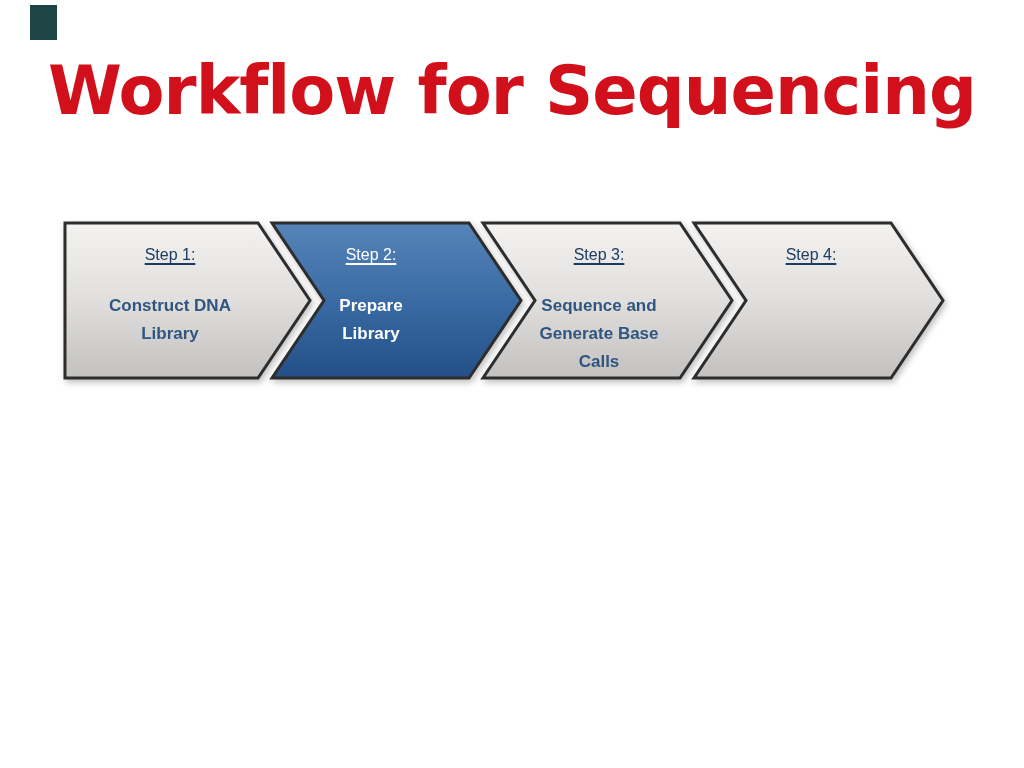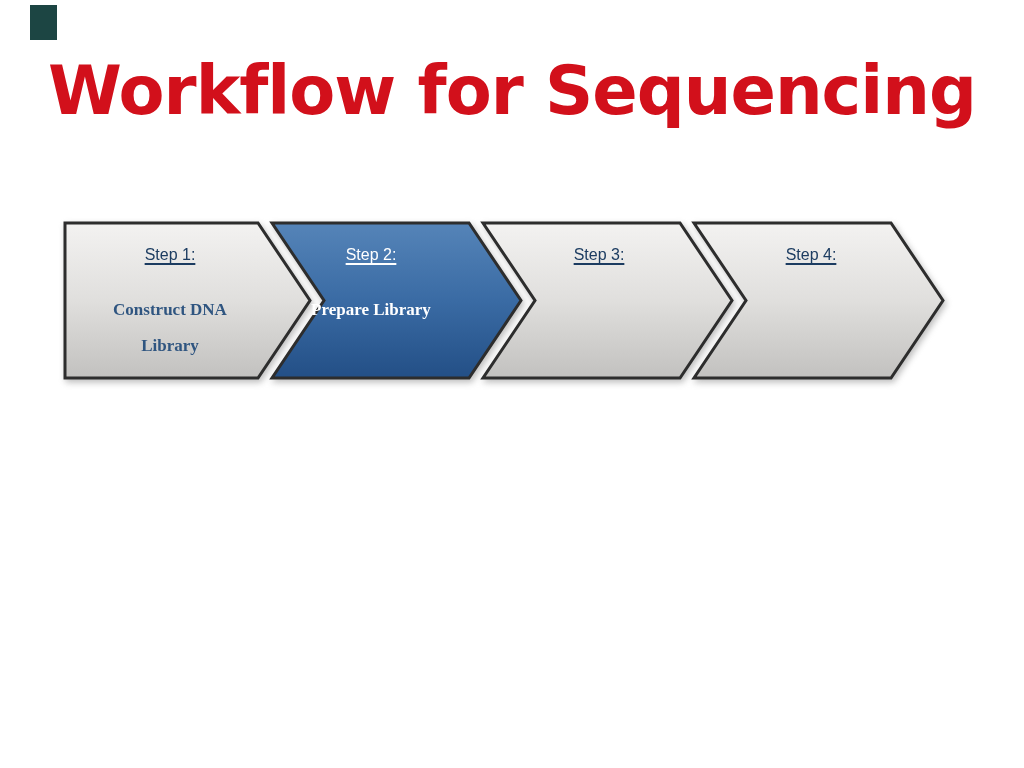--- a/index.html
+++ b/index.html
@@ -68,24 +68,23 @@
     font-weight: normal;
     color: var(--heading-text, #1c3c61);
     text-decoration: underline;
     text-decoration-thickness: 2px;
     text-underline-offset: 3px;
     margin-bottom: 28px;
   }
   .step-body {
     font-size: 17px;
     font-weight: bold;
-    line-height: 36px;
+    line-height: 28px;
     color: var(--body-text, #2f5580);
     margin: 0 auto;
-    font-family: Liberation Serif, serif;
   }
   .s1 .step-body { max-width: 150px; }
   .s2 .step-body { max-width: 125px; }
   .s3 .step-body { max-width: 155px; }
   .s4 .step-body { max-width: 205px; }
   .step-text.active .step-heading,
   .step-text.active .step-body { color: var(--active-text, #ffffff); }
 </style>
 </head>
 <body>
@@ -123,20 +122,21 @@
       <div class="step-body">Construct DNA Library</div>
     </div>
 
     <div class="step-text s2 active">
       <div class="step-heading">Step 2:</div>
       <div class="step-body">Prepare Library</div>
     </div>
 
     <div class="step-text s3">
       <div class="step-heading">Step 3:</div>
+      <div class="step-body">Sequence and Generate Base Calls</div>
     </div>
 
     <div class="step-text s4">
       <div class="step-heading">Step 4:</div>
     </div>
 
   </div>
 </div>
 
 </body></html>

